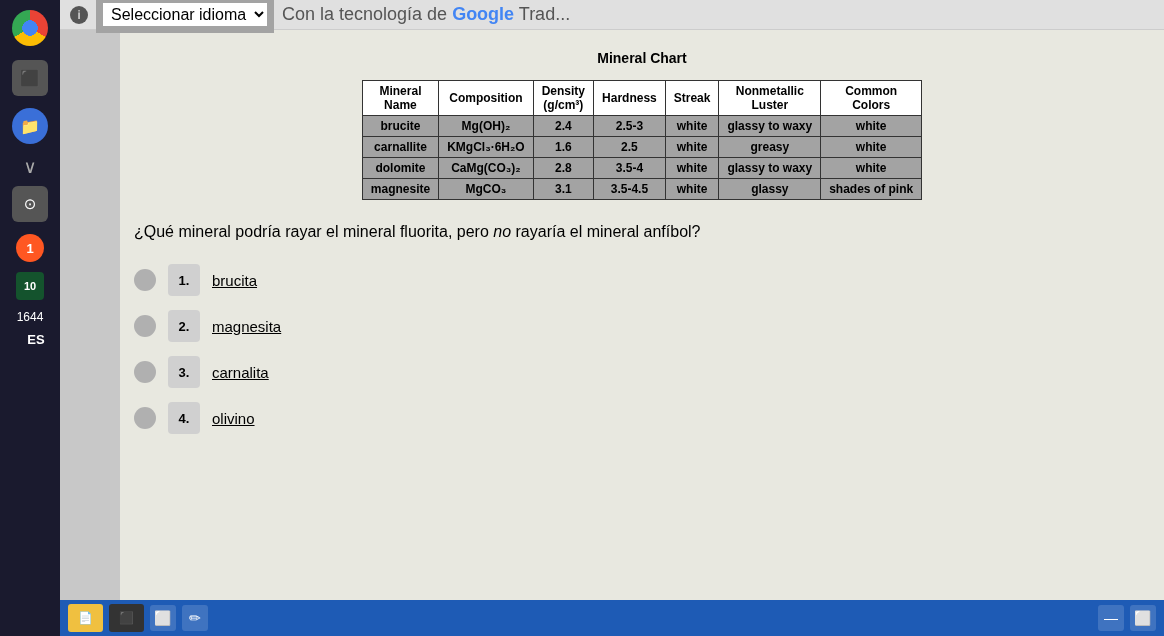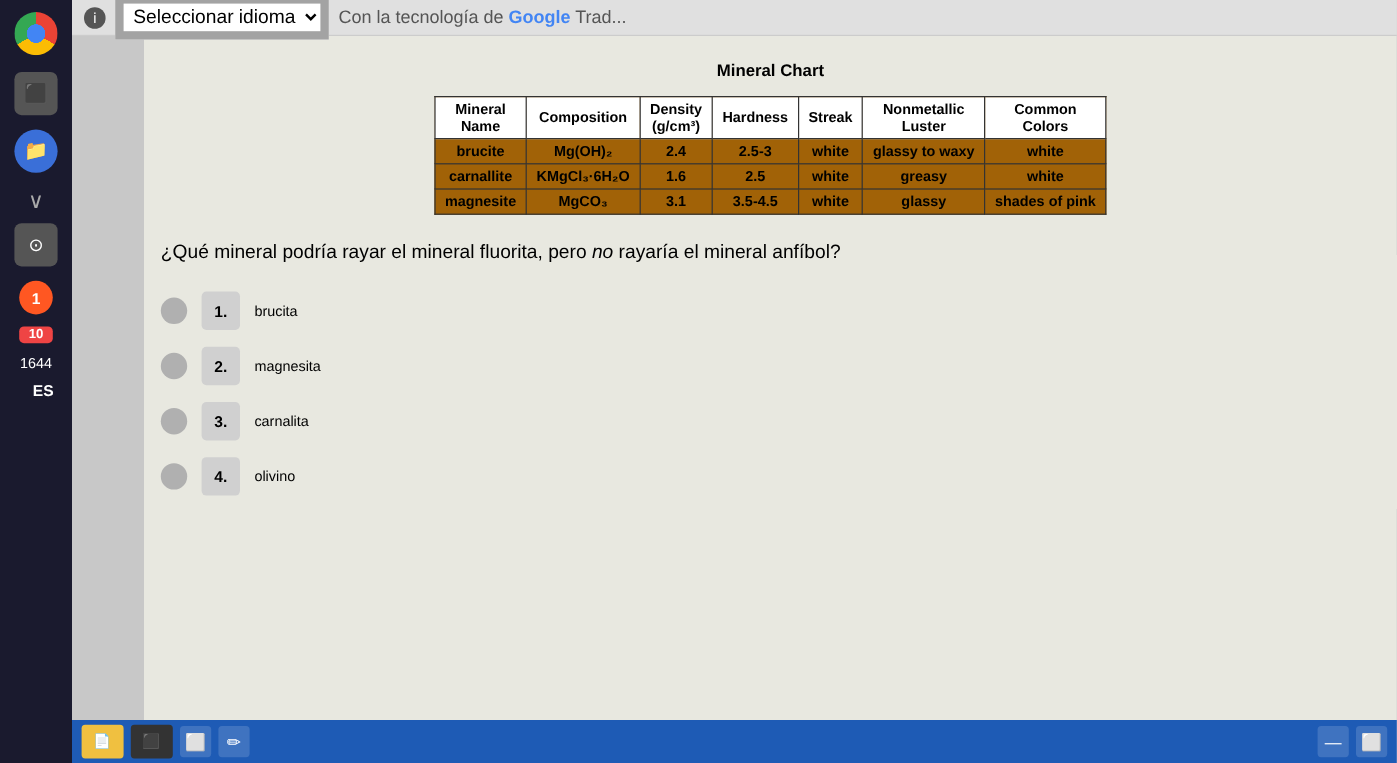--- a/index.html
+++ b/index.html
@@ -60,23 +60,23 @@
       width: 28px; height: 28px;
       border-radius: 50%;
       background: #ff5722;
       color: white;
       font-size: 13px;
       font-weight: bold;
       display: flex; align-items: center; justify-content: center;
       margin-bottom: 10px;
     }
     .sidebar-num-box {
-      width: 28px; height: 14px;
+      width: 28px; height: 28px;
       border-radius: 4px;
-      background: #ef4444;
+      background: #14532d;
       color: white;
       font-size: 11px;
       font-weight: bold;
       display: flex; align-items: center; justify-content: center;
       margin-bottom: 10px;
     }
     .sidebar-stacked {
       display: flex;
       flex-direction: row;
       align-items: center;
@@ -125,21 +125,21 @@
       display: flex; align-items: center; justify-content: center;
     }
     .language-select {
       background: white;
       border: 7px solid #a3a3a3;
       padding: 2px 4px;
       font-size: 16px;
       min-width: 140px;
     }
     .google-translate {
-      font-size: 15px;
+      font-size: 18px;
       color: #555;
     }
     .google-translate span.google {
       color: #4285f4; font-weight: bold;
     }
 
     
     .main-content {
       margin-left: 60px;
       margin-top: 30px;
@@ -157,21 +157,21 @@
     .chart-title {
       text-align: center;
       font-size: 14px;
       font-weight: bold;
       margin-bottom: 4px;
     }
     table.mineral-chart {
       border-collapse: collapse;
       font-size: 12px;
       margin: 14px auto;
-      background: #a16207;
+      background: #a3a3a3;
     }
     table.mineral-chart th,
     table.mineral-chart td {
       border: 1px solid #333;
       padding: 3px 8px;
       text-align: center;
       vertical-align: middle;
       font-weight: bold;
     }
     table.mineral-chart th {
@@ -211,21 +211,22 @@
     .option-num-box {
       width: 32px; height: 32px;
       background: #d0d0d0;
       border-radius: 4px;
       display: flex; align-items: center; justify-content: center;
       font-size: 13px;
       font-weight: bold;
       flex-shrink: 0;
     }
     .option-label {
-      font-size: 12px;
+      font-size: 15px;
+      text-decoration: underline;
     }
 
     
     .taskbar {
       position: absolute;
       bottom: 0;
       left: 60px;
       right: 0;
       height: 36px;
       background: #1e5bb5;
@@ -326,20 +327,29 @@
             <td>glassy to waxy</td>
             <td>white</td>
           </tr>
           <tr>
             <td>carnallite</td>
             <td>KMgCl₃·6H₂O</td>
             <td>1.6</td>
             <td>2.5</td>
             <td>white</td>
             <td>greasy</td>
+            <td>white</td>
+          </tr>
+          <tr>
+            <td>dolomite</td>
+            <td>CaMg(CO₃)₂</td>
+            <td>2.8</td>
+            <td>3.5-4</td>
+            <td>white</td>
+            <td>glassy to waxy</td>
             <td>white</td>
           </tr>
           <tr>
             <td>magnesite</td>
             <td>MgCO₃</td>
             <td>3.1</td>
             <td>3.5-4.5</td>
             <td>white</td>
             <td>glassy</td>
             <td>shades of pink</td>

